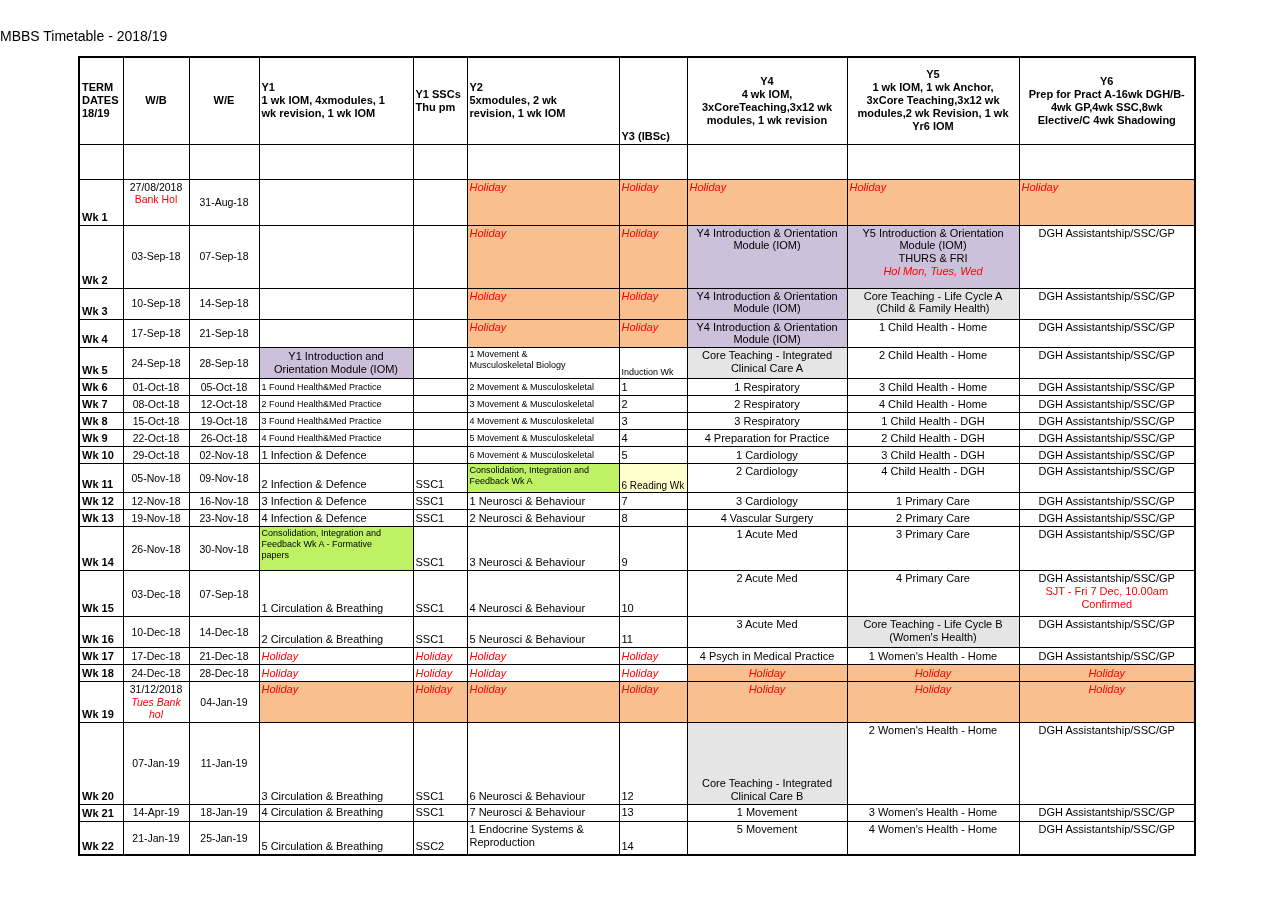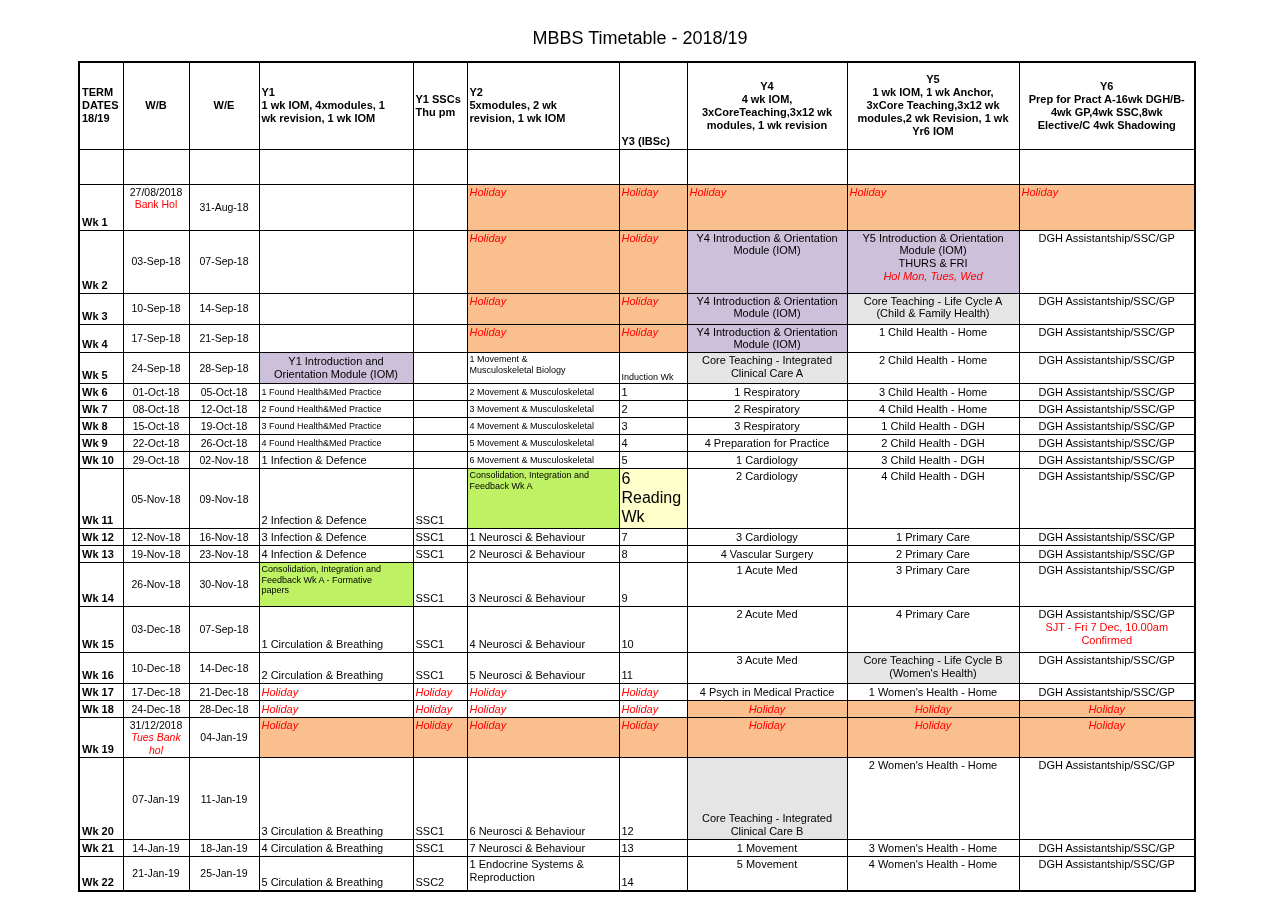--- a/index.html
+++ b/index.html
@@ -1,17 +1,17 @@
 <!DOCTYPE html>
 <html><head>
 <meta charset="utf-8">
 <style>
   html,body{margin:0;padding:0;width:1280px;height:904px;background:#fff;overflow:hidden;
     font-family:"Liberation Sans", sans-serif;color:#000;}
-  .title{ text-align:center;margin-top:28px;font-size:18px; }
+  .title{ margin-top:28px;font-size:14px; }
   table{ border-collapse:collapse;table-layout:fixed;margin:12px 0 0 78px;border:2px solid #000; }
   td,th{ border:1px solid #000;padding:1px 2px;font-size:11px;line-height:1.18;
     white-space:pre-line;overflow:hidden; }
   th{ font-weight:bold; }
   .term{ font-weight:bold; }
   .date{ font-size:10.5px; }
   .al-l{ text-align:left; } .al-c{ text-align:center; }
   .va-t{ vertical-align:top; } .va-m{ vertical-align:middle; } .va-b{ vertical-align:bottom; }
   .bg-hol{ background:#FABF8F; } .bg-iom{ background:#CCC0DA; } .bg-core{ background:#e5e5e5; }
   .bg-consol{ background:#bef264; } .bg-read{ background:#FFFFCC; }
@@ -211,21 +211,21 @@
           <td class="al-c va-m"><span>DGH Assistantship/SSC/GP</span></td>
         </tr>
         <tr style="height: 29px;">
           <td class="al-l va-b term"><span>Wk 11</span></td>
           <td class="al-c va-m date"><span>05-Nov-18</span></td>
           <td class="al-c va-m date"><span>09-Nov-18</span></td>
           <td class="al-l va-b"><span>2 Infection &amp; Defence</span></td>
           <td class="al-l va-b"><span>SSC1</span></td>
           <td class="al-l va-t bg-consol sm"><span>Consolidation, Integration and
 Feedback Wk A</span></td>
-          <td class="al-l va-b bg-read" style="font-size: 16px;"><span>6 Reading Wk</span></td>
+          <td class="al-l va-b bg-read" style="font-size: 10px;"><span>6 Reading Wk</span></td>
           <td class="al-c va-t"><span>2 Cardiology</span></td>
           <td class="al-c va-t"><span>4 Child Health - DGH</span></td>
           <td class="al-c va-t"><span>DGH Assistantship/SSC/GP</span></td>
         </tr>
         <tr style="height: 17px;">
           <td class="al-l va-b term"><span>Wk 12</span></td>
           <td class="al-c va-m date"><span>12-Nov-18</span></td>
           <td class="al-c va-m date"><span>16-Nov-18</span></td>
           <td class="al-l va-m"><span>3 Infection &amp; Defence</span></td>
           <td class="al-l va-m"><span>SSC1</span></td>
@@ -332,21 +332,21 @@
           <td class="al-l va-b"><span>SSC1</span></td>
           <td class="al-l va-b"><span>6 Neurosci &amp; Behaviour</span></td>
           <td class="al-l va-b"><span>12</span></td>
           <td class="al-c va-b bg-core"><span>Core Teaching - Integrated
 Clinical Care B</span></td>
           <td class="al-c va-t"><span>2 Women's Health - Home</span></td>
           <td class="al-c va-t"><span>DGH Assistantship/SSC/GP</span></td>
         </tr>
         <tr style="height: 17px;">
           <td class="al-l va-b term"><span>Wk 21</span></td>
-          <td class="al-c va-m date"><span>14-Jan-19</span></td>
+          <td class="al-c va-m date"><span>14-Apr-19</span></td>
           <td class="al-c va-m date"><span>18-Jan-19</span></td>
           <td class="al-l va-m"><span>4 Circulation &amp; Breathing</span></td>
           <td class="al-l va-m"><span>SSC1</span></td>
           <td class="al-l va-m"><span>7 Neurosci &amp; Behaviour</span></td>
           <td class="al-l va-m"><span>13</span></td>
           <td class="al-c va-m"><span>1 Movement</span></td>
           <td class="al-c va-m"><span>3 Women's Health - Home</span></td>
           <td class="al-c va-m"><span>DGH Assistantship/SSC/GP</span></td>
         </tr>
         <tr style="height: 34px;">

